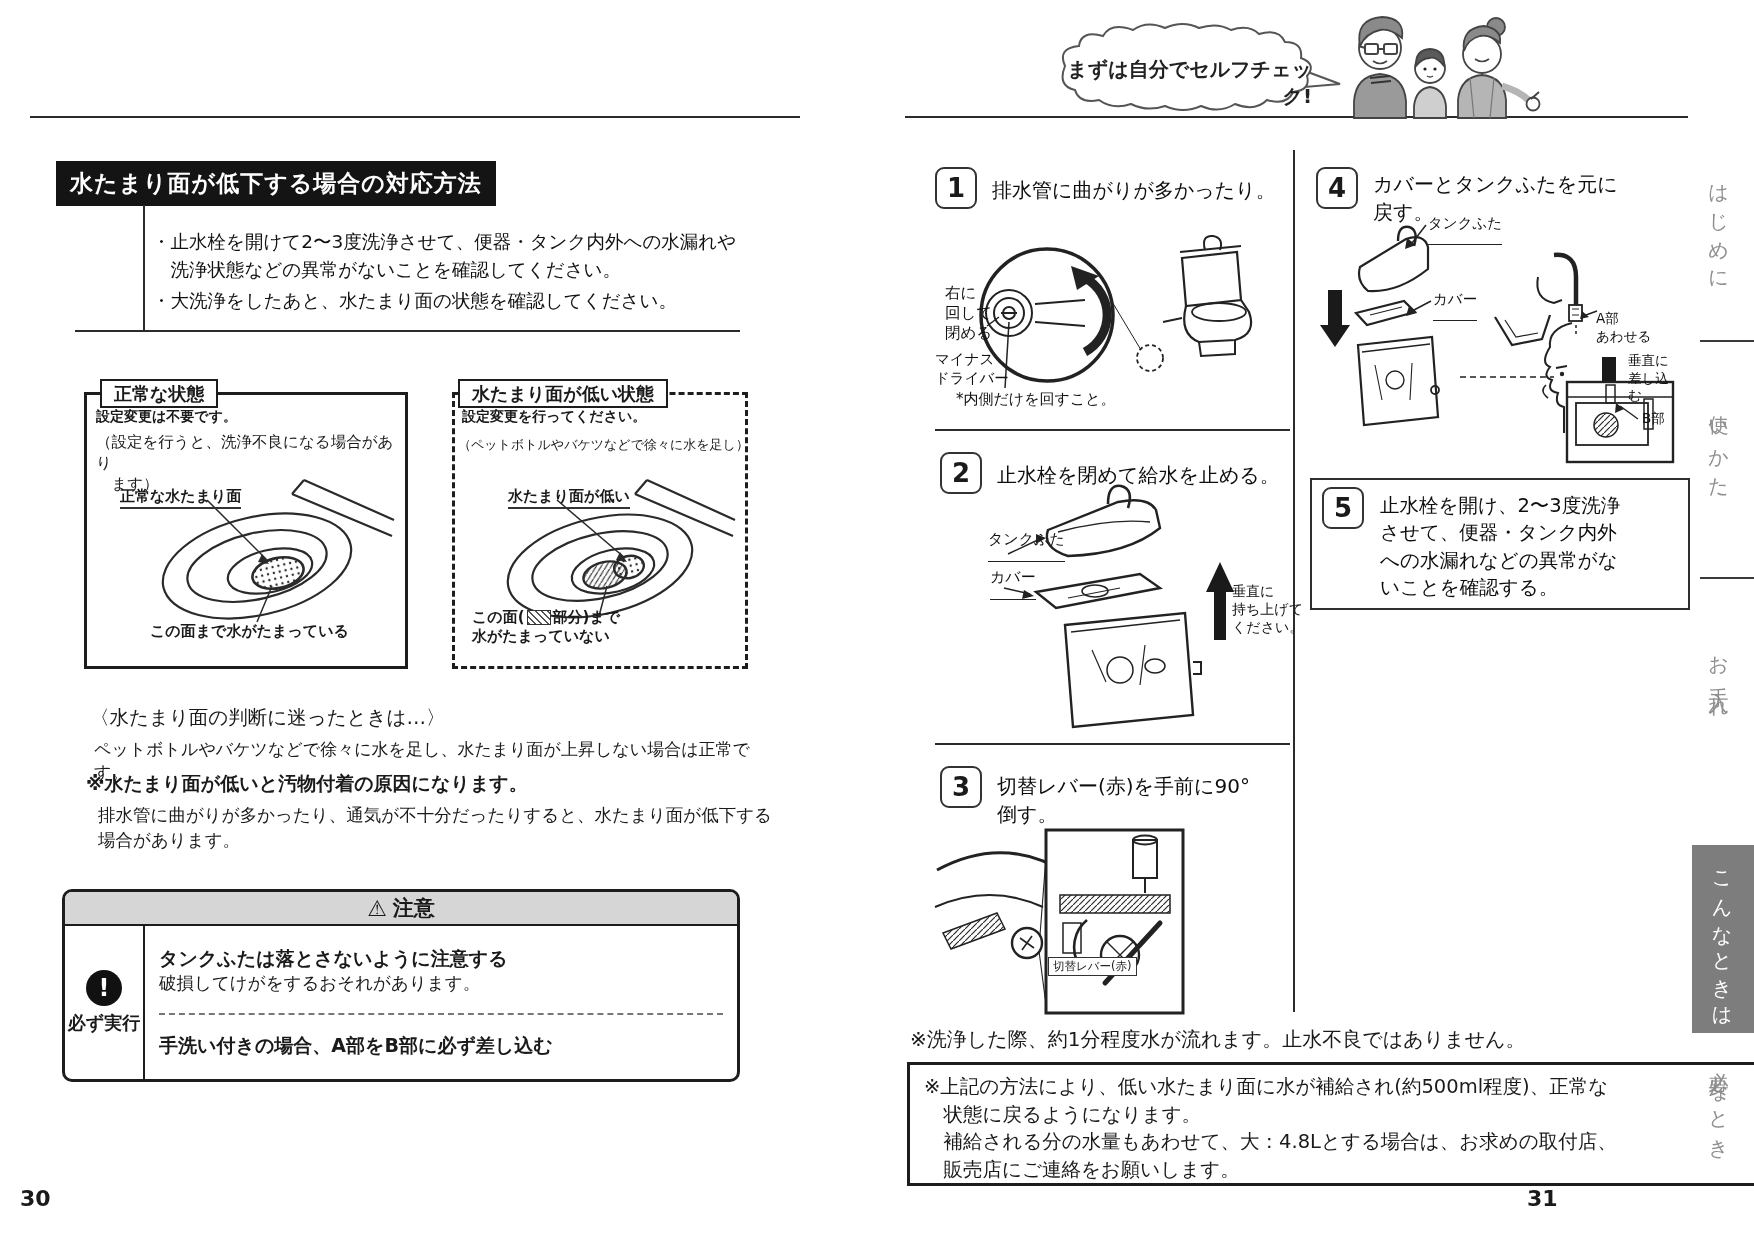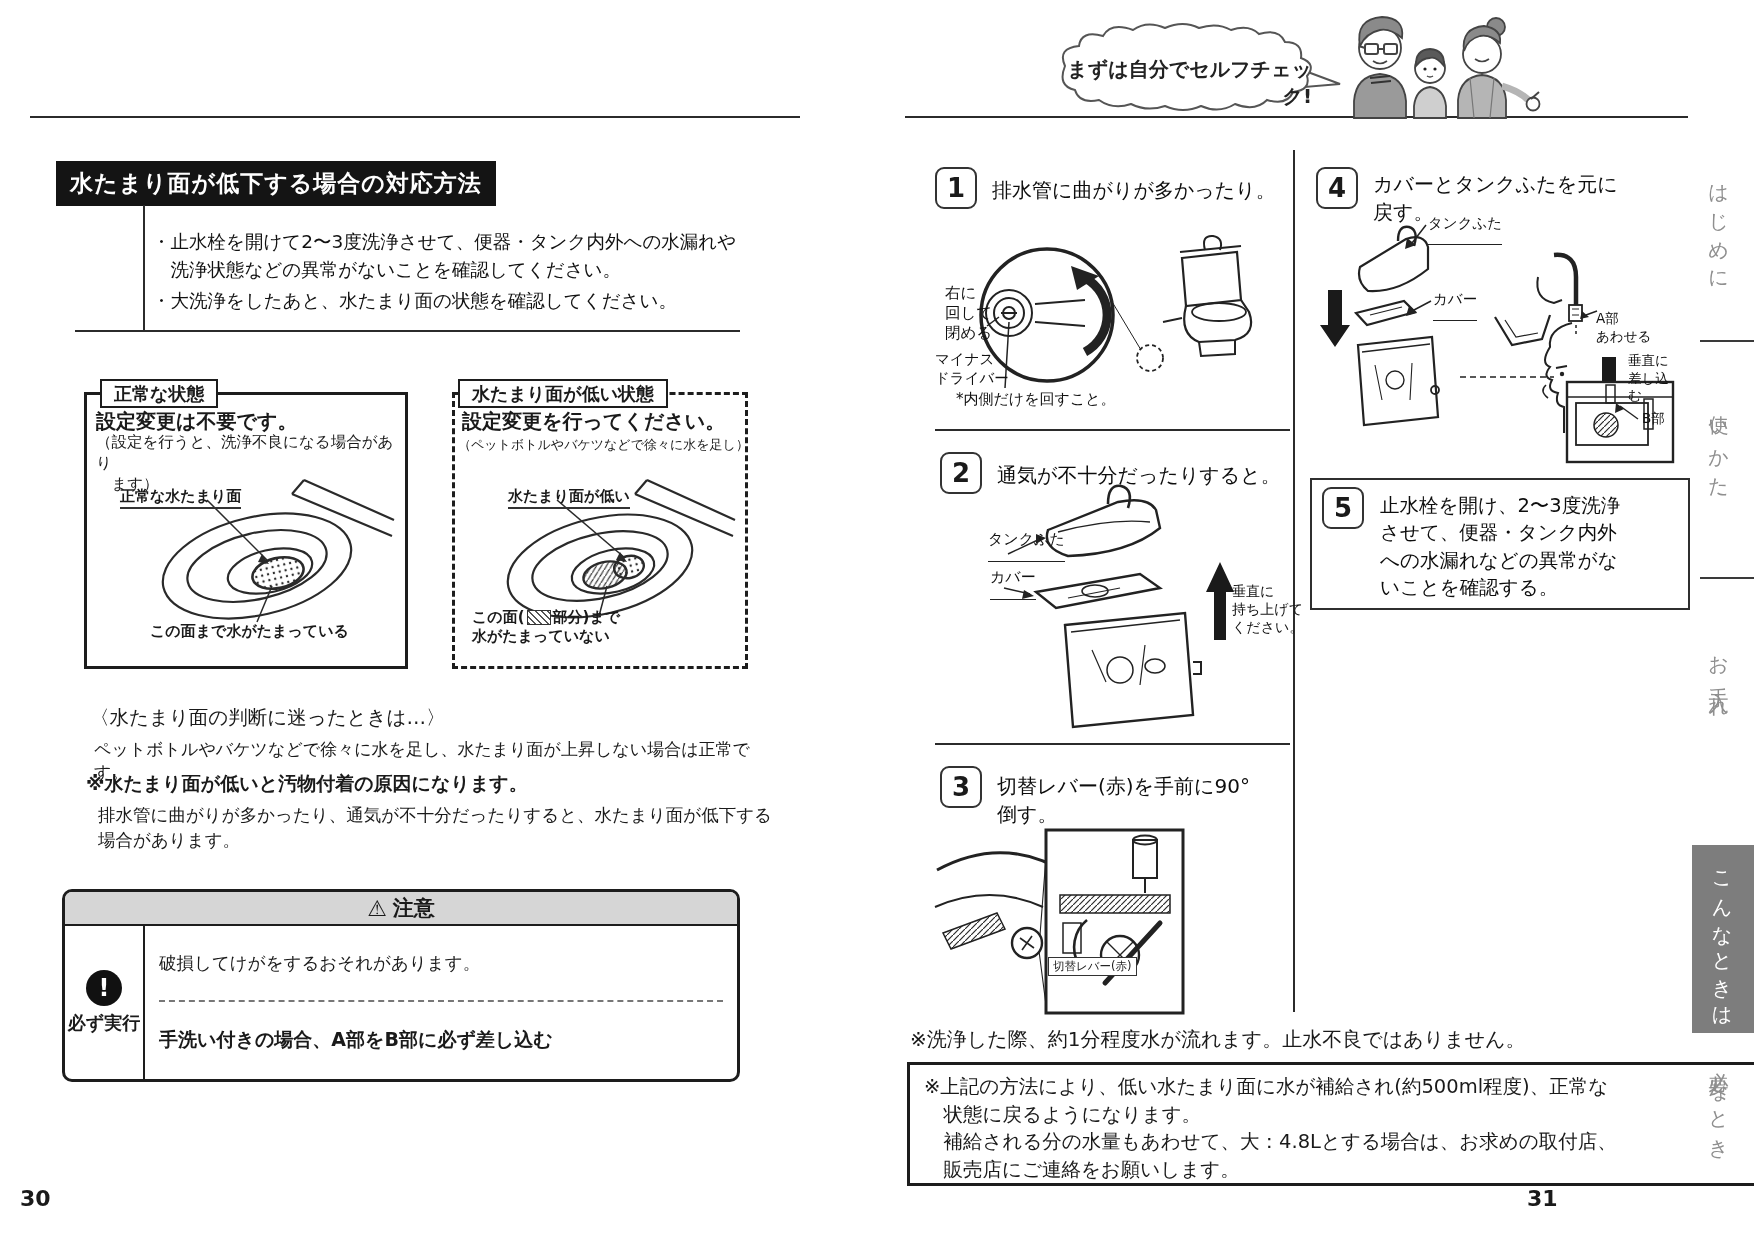--- a/index.html
+++ b/index.html
@@ -15,21 +15,21 @@
   svg{display:block;overflow:visible}
 
   
   .title-bar{background:#141414;color:#fff;font-size:23px;font-weight:bold;
     padding:7px 14px;letter-spacing:1px}
   .bullets{font-size:18.5px;line-height:1.5;color:#111}
   .statebox{border:3px solid #1d1d1d;background:#fff}
   .statebox.dashed{border-style:dashed}
   .statelabel{background:#fff;border:2.5px solid #1d1d1d;font-size:18px;
     font-weight:bold;padding:1px 12px;line-height:1.3}
-  .boxheading{font-size:20px;font-weight:bold}
+  .boxheading{font-size:14px;font-weight:bold}
   .boxsub{font-size:15.5px;line-height:1.35}
   .figlabel{font-size:15px;font-weight:bold;border-bottom:2px solid #333;padding-bottom:1px}
   .figcaption{font-size:15px;font-weight:600}
   .hatch-swatch{display:inline-block;width:22px;height:13px;margin:0 2px;
     border:1.5px solid #333;vertical-align:-1px;
     background:repeating-linear-gradient(45deg,#555 0 1.5px,#fff 1.5px 4.5px)}
   .judge-h{font-size:19.5px}
   .judge-b{font-size:17px}
   .warn-h{font-size:19px;font-weight:bold}
   .warn-b{font-size:17.5px;line-height:1.45}
@@ -197,20 +197,21 @@
   </div>
   <div class="caution-body">
     <div class="caution-icon-cell">
       <div class="mand-circle">
           <span>!</span>
         </div>
       <div class="mand-label">必ず実行</div>
     </div>
     <div class="caution-content">
       <div>
+        <div class="c-h">タンクふたは落とさないように注意する</div>
         <div class="c-b">破損してけがをするおそれがあります。</div>
       </div>
       <div class="c-div"></div>
       <div>
         <div class="c-h">手洗い付きの場合、A部をB部に必ず差し込む</div>
       </div>
     </div>
   </div>
 </div>
 
@@ -248,21 +249,21 @@
   </g>
 </svg>
 <div class="abs lbl pre" style="left:945px;top:283px;font-size:15.5px">右に
 回して
 閉める</div>
 <div class="abs lbl pre" style="left:935px;top:350px;font-size:14.5px">マイナス
 ドライバー</div>
 <div class="abs lbl" style="left:956px;top:390px;font-size:15px">*内側だけを回すこと。</div>
 
 <div class="abs numbox" style="left:940px;top:452px">2</div>
-<div class="abs steptitle" style="left:997px;top:461px;width:290px">通気が不十分だったりすると。</div>
+<div class="abs steptitle" style="left:997px;top:461px;width:290px">止水栓を閉めて給水を止める。</div>
 <svg class="abs" style="left:980px;top:470px" width="300" height="275" viewBox="0 0 300 275">
   <g stroke="#222" fill="#fff">
     <path d="M68,60 L138,32 Q168,26 176,40 L180,58 Q148,84 88,86 Q62,78 68,60 Z" stroke-width="2.4"></path>
     <path d="M128,34 q0,-20 13,-18 q13,3 7,22" stroke-width="2.6" fill="none"></path>
     <path d="M78,62 Q130,48 170,52" stroke-width="1.4" fill="none"></path>
     <path d="M56,122 L160,104 L180,118 L76,138 Z" stroke-width="2.4"></path>
     <ellipse cx="115" cy="121" rx="13" ry="6" stroke-width="1.5" fill="none"></ellipse>
     <path d="M88,128 L140,118" stroke-width="1.2" fill="none"></path>
     <path d="M85,155 L205,143 L213,245 L93,257 Z" stroke-width="2.4"></path>
     <path d="M91,162 L200,150" stroke-width="1.6" fill="none"></path>

